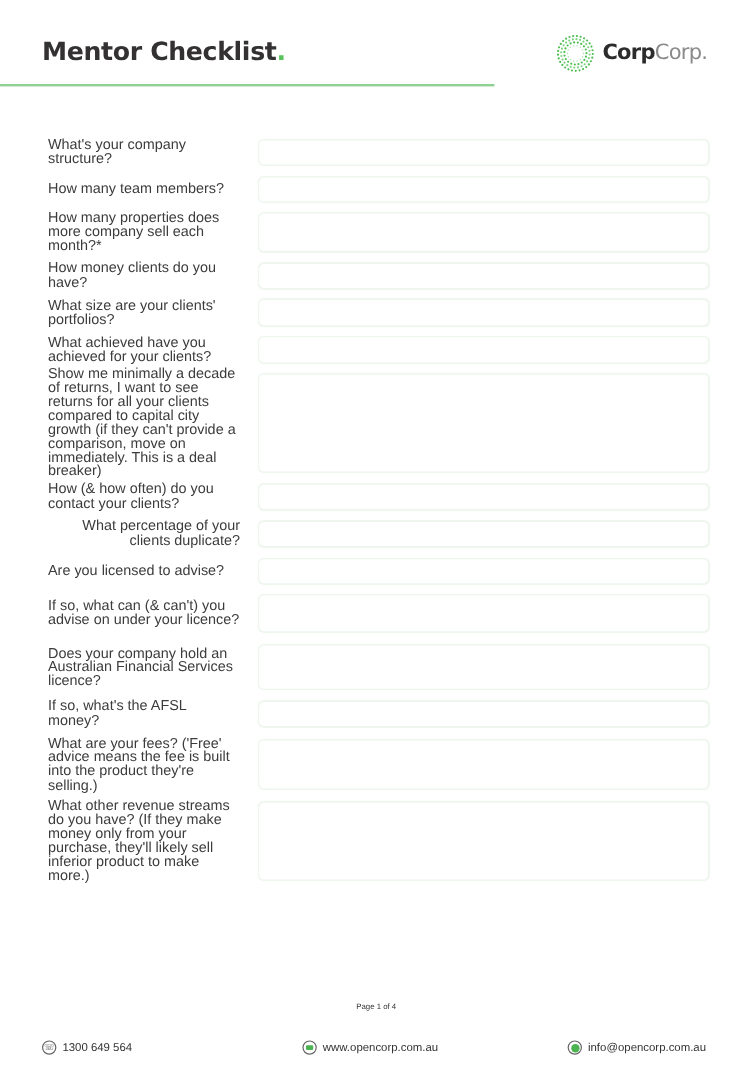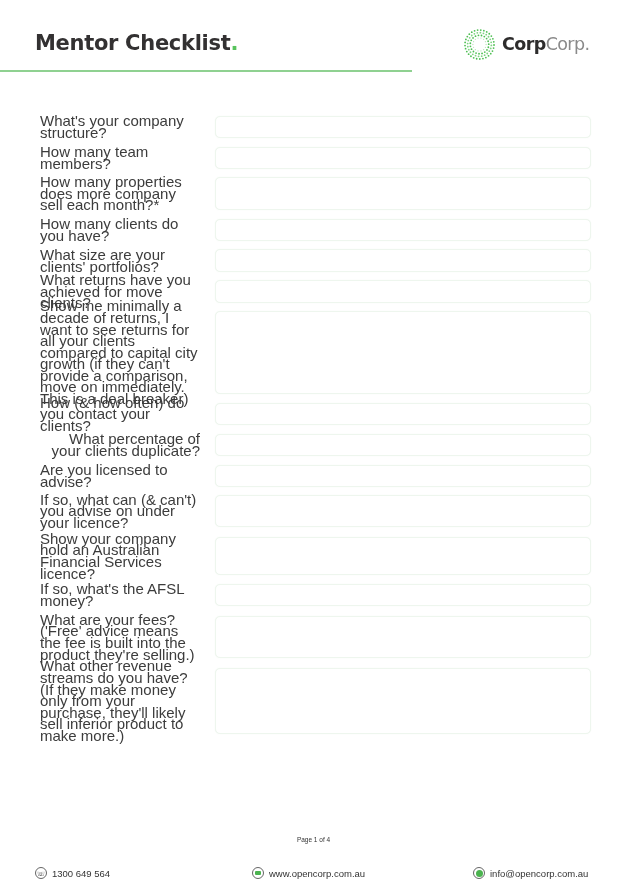--- a/index.html
+++ b/index.html
@@ -23,21 +23,21 @@
     .logo svg { width: 33px; height: 33px; }
     .logo-text {
       margin-left: 6px; font-family: "DejaVu Sans", sans-serif;
       font-size: 17.5px; letter-spacing: -0.6px; line-height: 1;
     }
     .logo-text .open { color: #2d2c2c; font-weight: bold; }
     .logo-text .corp { color: #8a8a8a; }
 
     .q-label {
       position: absolute; left: 40px; width: 160px;
-      font-size: 15px; line-height: 11.6px; color: #3c3c3c;
+      font-size: 12px; line-height: 11.6px; color: #3c3c3c;
       display: flex; align-items: center;
     }
     .q-box {
       position: absolute; left: 215px; width: 376px;
       border: 1px solid #eef6ee; border-radius: 5px;
       background: #ffffff; box-sizing: border-box;
       box-shadow: 0 0 1px rgba(200, 225, 200, 0.35);
     }
     .page-num {
       position: absolute; left: 0; width: 627px; top: 836px;
@@ -154,37 +154,37 @@
   <div class="logo-text"><span class="open">Corp</span><span class="corp">Corp.</span></div>
 </div>
 
 <div id="questions">
     <div class="q-label" style="top: 116px; height: 22px;">What's your company structure?</div>
     <div class="q-box" style="top: 116px; height: 22px;"></div>
     <div class="q-label" style="top: 147px; height: 22px;">How many team members?</div>
     <div class="q-box" style="top: 147px; height: 22px;"></div>
     <div class="q-label" style="top: 177px; height: 33px;">How many properties does more company sell each month?*</div>
     <div class="q-box" style="top: 177px; height: 33px;"></div>
-    <div class="q-label" style="top: 219px; height: 22px;">How many clients do you have?</div>
+    <div class="q-label" style="top: 219px; height: 22px;">How money clients do you have?</div>
     <div class="q-box" style="top: 219px; height: 22px;"></div>
     <div class="q-label" style="top: 249px; height: 23px;">What size are your clients' portfolios?</div>
     <div class="q-box" style="top: 249px; height: 23px;"></div>
-    <div class="q-label" style="top: 280px; height: 23px;">What returns have you achieved for move clients?</div>
+    <div class="q-label" style="top: 280px; height: 23px;">What achieved have you achieved for your clients?</div>
     <div class="q-box" style="top: 280px; height: 23px;"></div>
     <div class="q-label" style="top: 311px; height: 83px;">Show me minimally a decade of returns, I want to see returns for all your clients compared to capital city growth (if they can't provide a comparison, move on immediately. This is a deal breaker)</div>
     <div class="q-box" style="top: 311px; height: 83px;"></div>
     <div class="q-label" style="top: 403px; height: 22px;">How (&amp; how often) do you contact your clients?</div>
     <div class="q-box" style="top: 403px; height: 22px;"></div>
     <div class="q-label" style="top: 434px; height: 22px; text-align: right;">What percentage of your clients duplicate?</div>
     <div class="q-box" style="top: 434px; height: 22px;"></div>
     <div class="q-label" style="top: 465px; height: 22px;">Are you licensed to advise?</div>
     <div class="q-box" style="top: 465px; height: 22px;"></div>
     <div class="q-label" style="top: 495px; height: 32px;">If so, what can (&amp; can't) you advise on under your licence?</div>
     <div class="q-box" style="top: 495px; height: 32px;"></div>
-    <div class="q-label" style="top: 537px; height: 38px;">Show your company hold an Australian Financial Services licence?</div>
+    <div class="q-label" style="top: 537px; height: 38px;">Does your company hold an Australian Financial Services licence?</div>
     <div class="q-box" style="top: 537px; height: 38px;"></div>
     <div class="q-label" style="top: 584px; height: 22px;">If so, what's the AFSL money?</div>
     <div class="q-box" style="top: 584px; height: 22px;"></div>
     <div class="q-label" style="top: 616px; height: 42px;">What are your fees? ('Free' advice means the fee is built into the product they're selling.)</div>
     <div class="q-box" style="top: 616px; height: 42px;"></div>
     <div class="q-label" style="top: 668px; height: 66px;">What other revenue streams do you have? (If they make money only from your purchase, they'll likely sell inferior product to make more.)</div>
     <div class="q-box" style="top: 668px; height: 66px;"></div>
   </div>
 
 <div class="page-num">Page 1 of 4</div>

